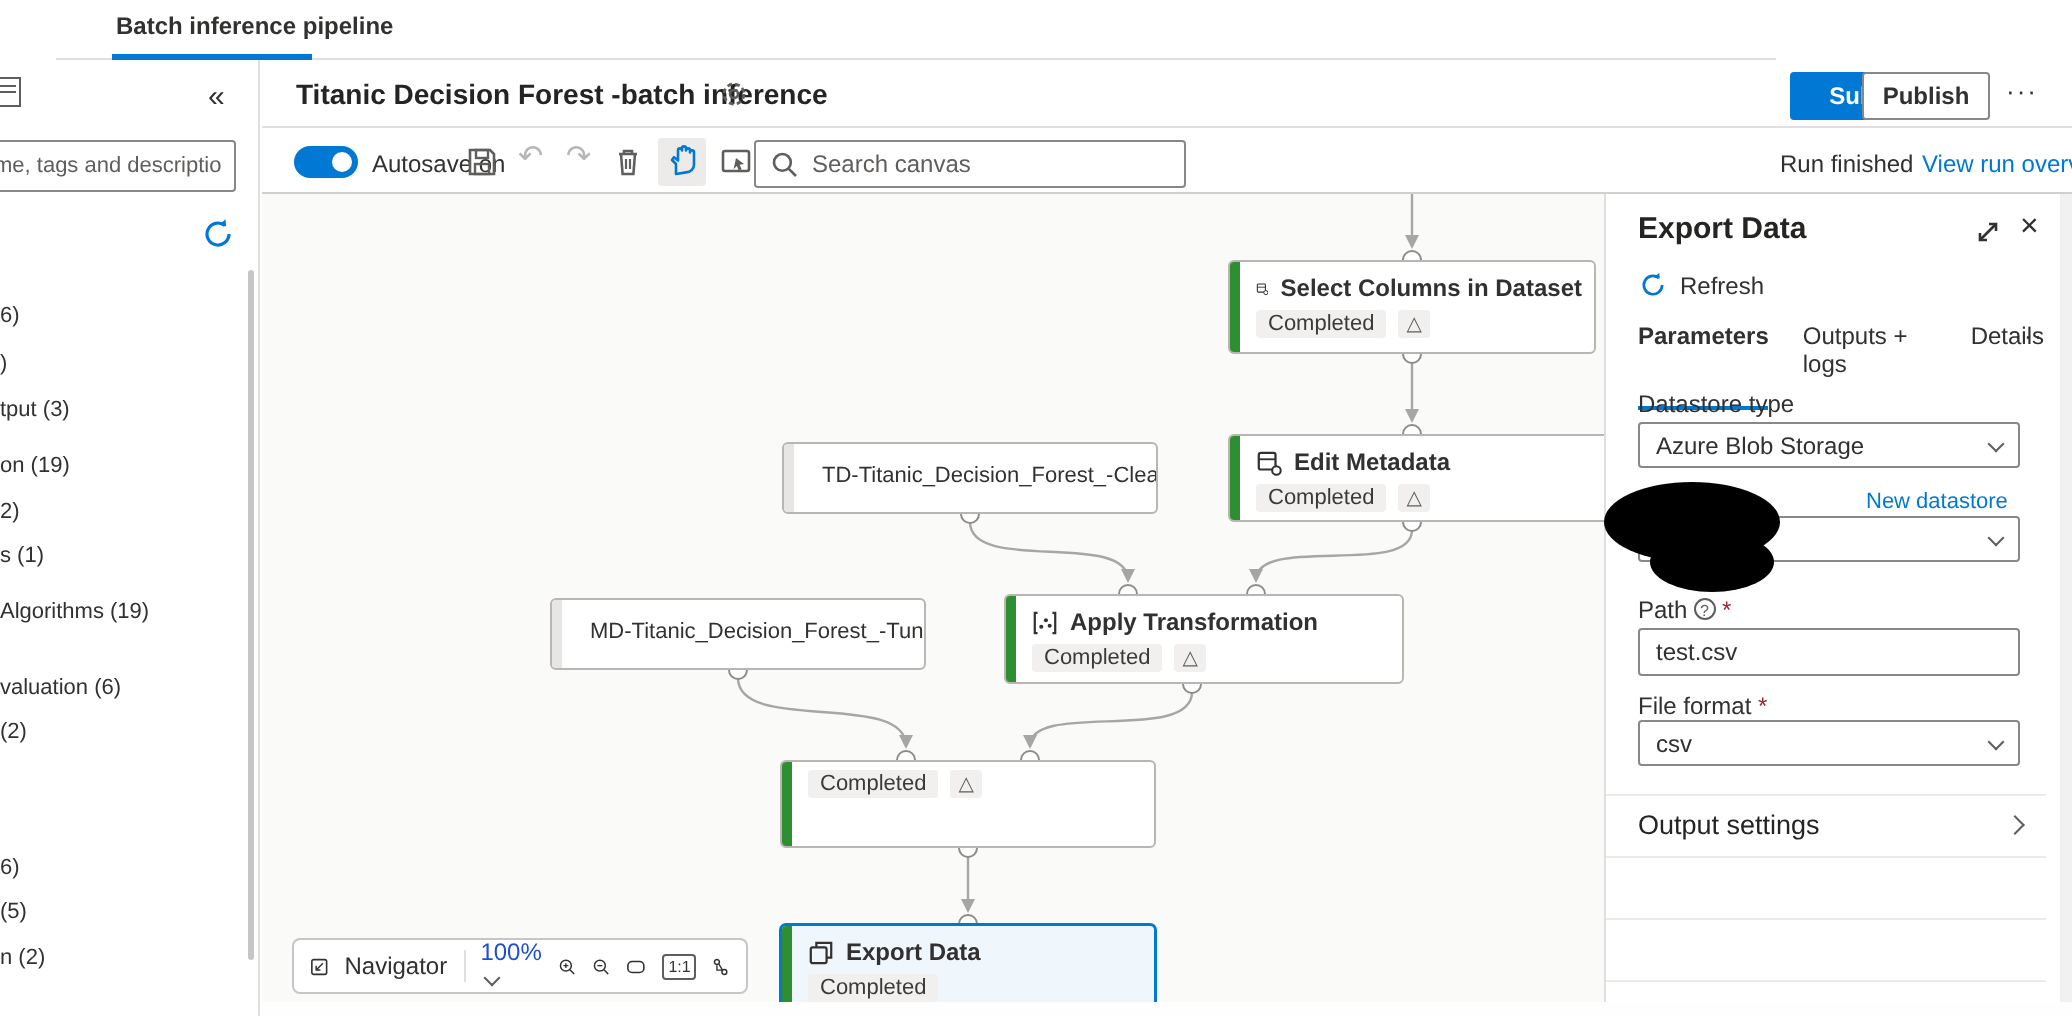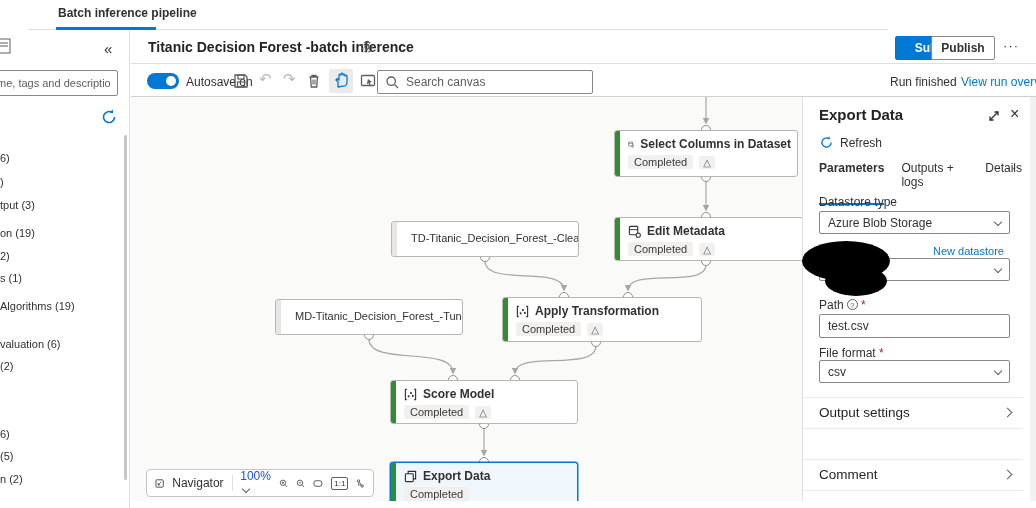--- a/index.html
+++ b/index.html
@@ -276,29 +276,20 @@
         <span>Apply Transformation</span>
       </div>
       <div class="nrow2">
         <span class="badge">Completed</span>
         <span class="reuse-chip">△</span>
       </div>
     </div>
 
     <div class="node module" style="left:259px;top:283px;width:188px;height:44px">
       <div class="bar"></div>
-      <div class="nrow1">
-        <svg width="13" height="13" viewBox="0 0 14 14">
-            <path d="M3 1.5 h-1.5 v11 h1.5 M11 1.5 h1.5 v11 h-1.5" fill="none" stroke="#323130" stroke-width="1.2"></path>
-            <circle cx="5" cy="9" r="1.1" fill="#323130"></circle>
-            <circle cx="7.5" cy="5.5" r="1.1" fill="#323130"></circle>
-            <circle cx="9.5" cy="8.5" r="1.1" fill="#323130"></circle>
-          </svg>
-        <span>Score Model</span>
-      </div>
       <div class="nrow2">
         <span class="badge">Completed</span>
         <span class="reuse-chip">△</span>
       </div>
     </div>
 
     <div class="node module selected" style="left:259px;top:365px;width:188px;height:46px">
       <div class="bar"></div>
       <div class="nrow1">
         <svg width="13" height="13" viewBox="0 0 14 14">
@@ -396,24 +387,20 @@
       <span class="chev-down"></span>
     </div>
 
     <div class="pdivider" style="top:300px"></div>
     <div class="psection" style="top:301px">
       <span class="stitle">Output settings</span>
         <span class="chev-right"></span>
     </div>
     <div class="pdivider" style="top:331px"></div>
     <div class="pdivider" style="top:362px"></div>
-    <div class="psection" style="top:363px">
-      <span class="stitle">Comment</span>
-        <span class="chev-right"></span>
-    </div>
     <div class="pdivider" style="top:393px"></div>
     <div class="psection" style="top:398px">
       <span class="chev-right"></span>
     </div>
   </div>
 
   <div class="gutter-strip"></div>
   <div class="bottom-strip"></div>
 </div>
 

